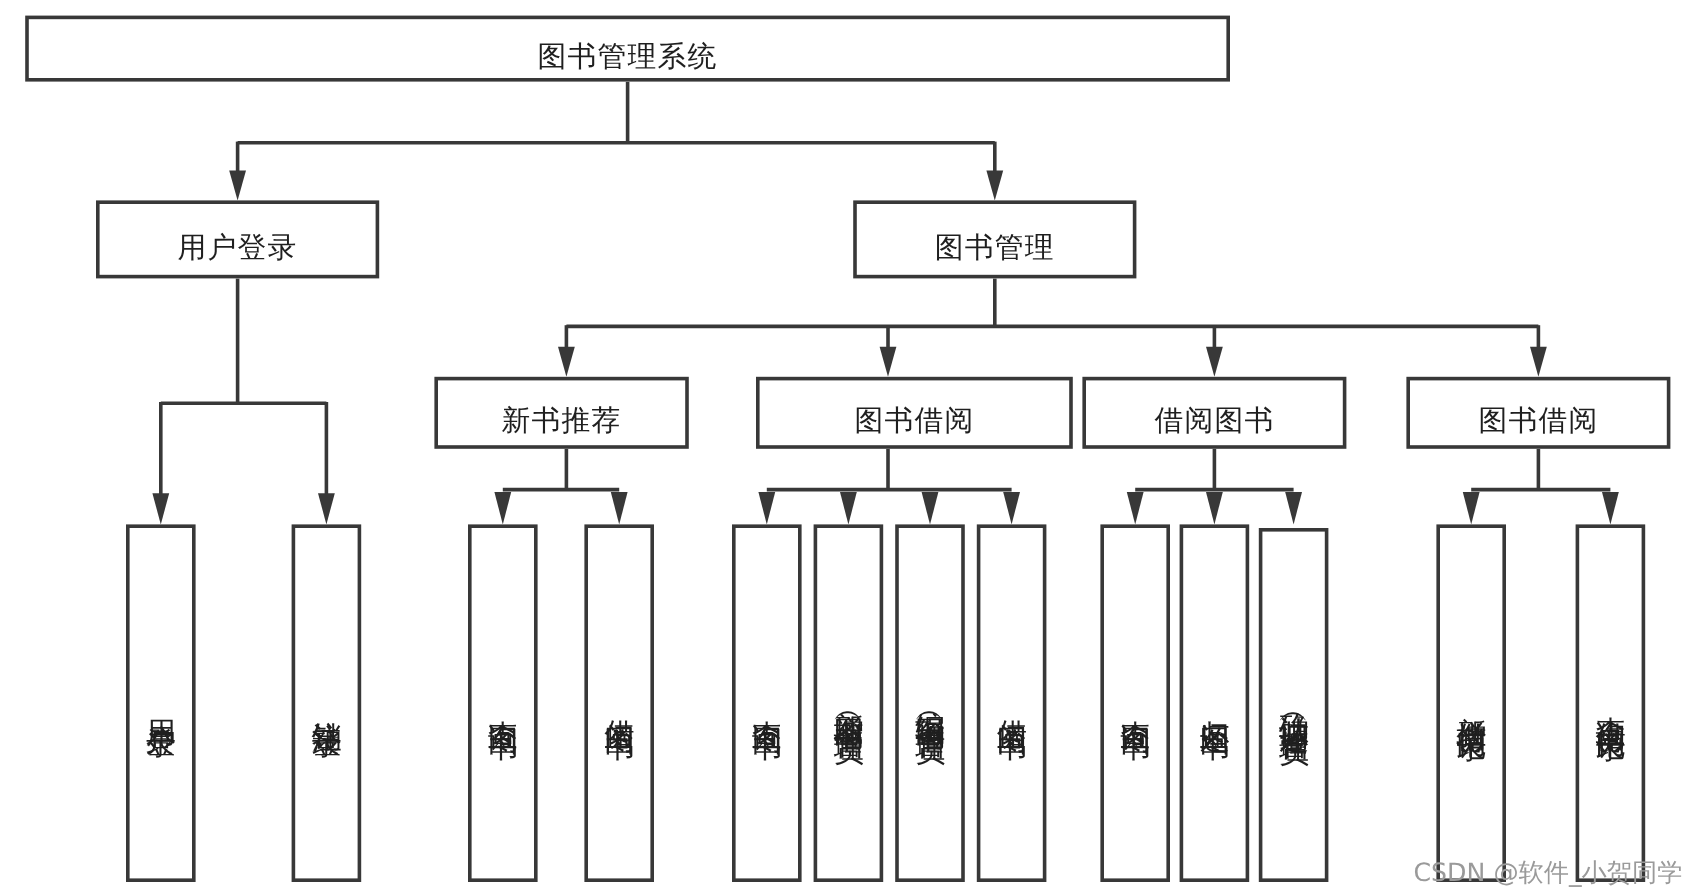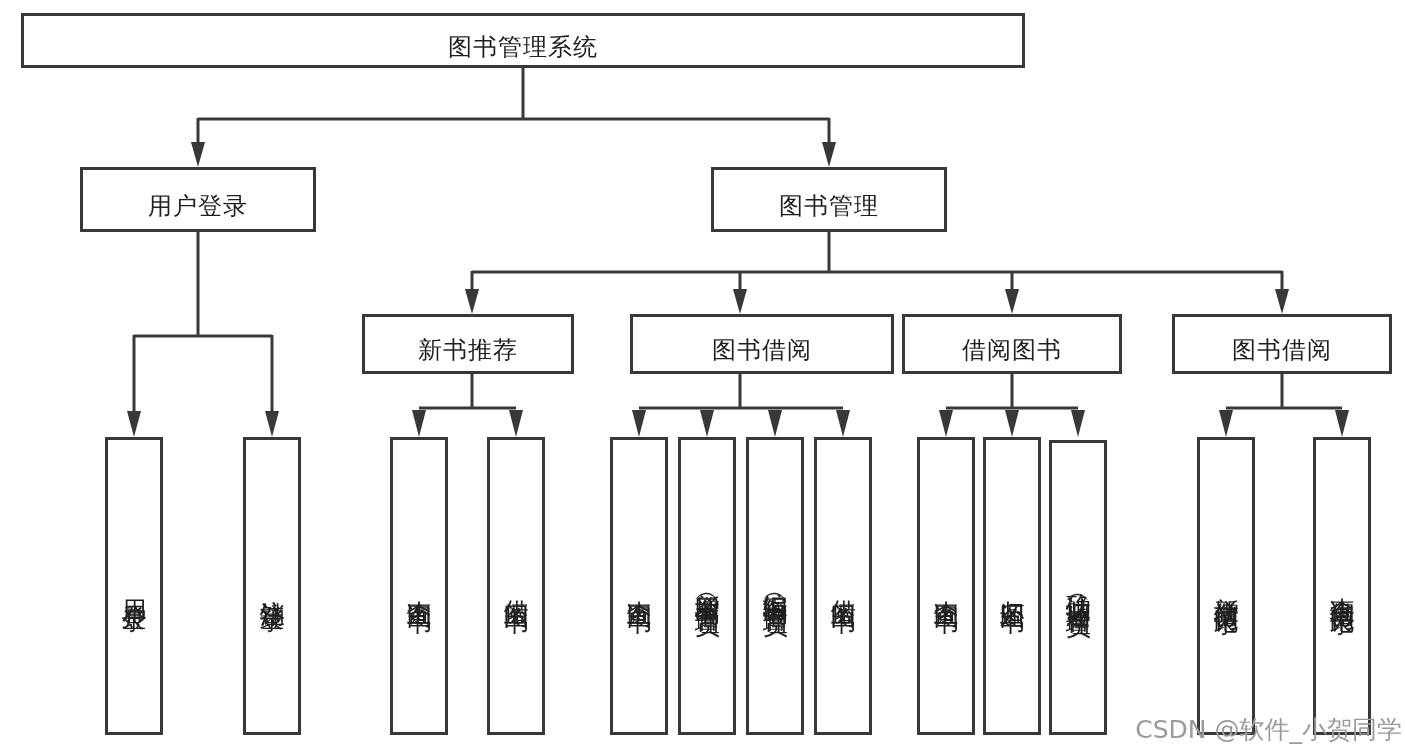--- a/index.html
+++ b/index.html
@@ -42,21 +42,21 @@
     writing-mode: vertical-lr;
     text-orientation: mixed;
     font-size: 25px;
     letter-spacing: 3px;
     line-height: 1.1;
   }
   .watermark {
     position: absolute;
     right: 3px;
     top: 713px;
-    font-size: 25px;
+    font-size: 21px;
     color: var(--watermark, #9a9a9a);
     white-space: nowrap;
   }
 </style>
 </head>
 <body>
 
 <div class="canvas">
 
   <svg class="wires" width="1405" height="747" viewBox="0 0 1405 747" aria-hidden="true">

